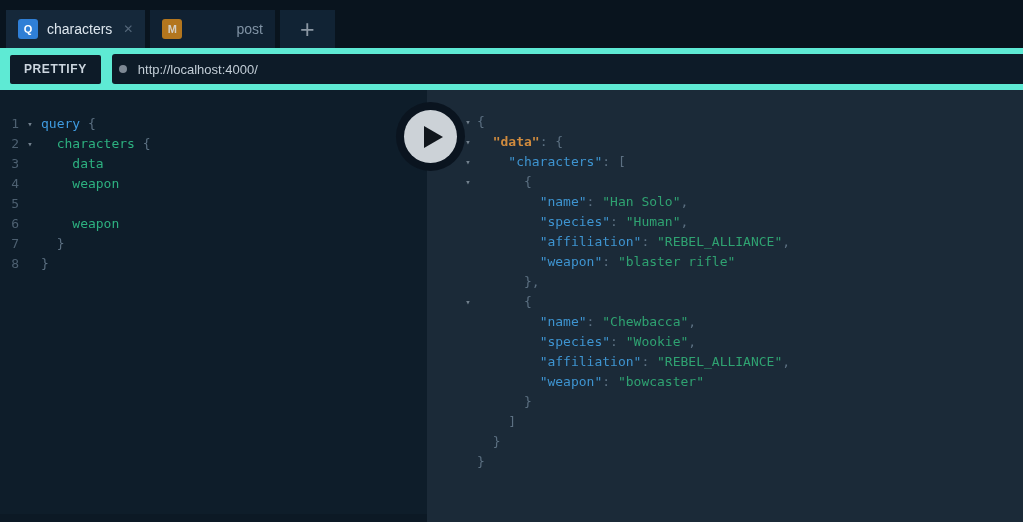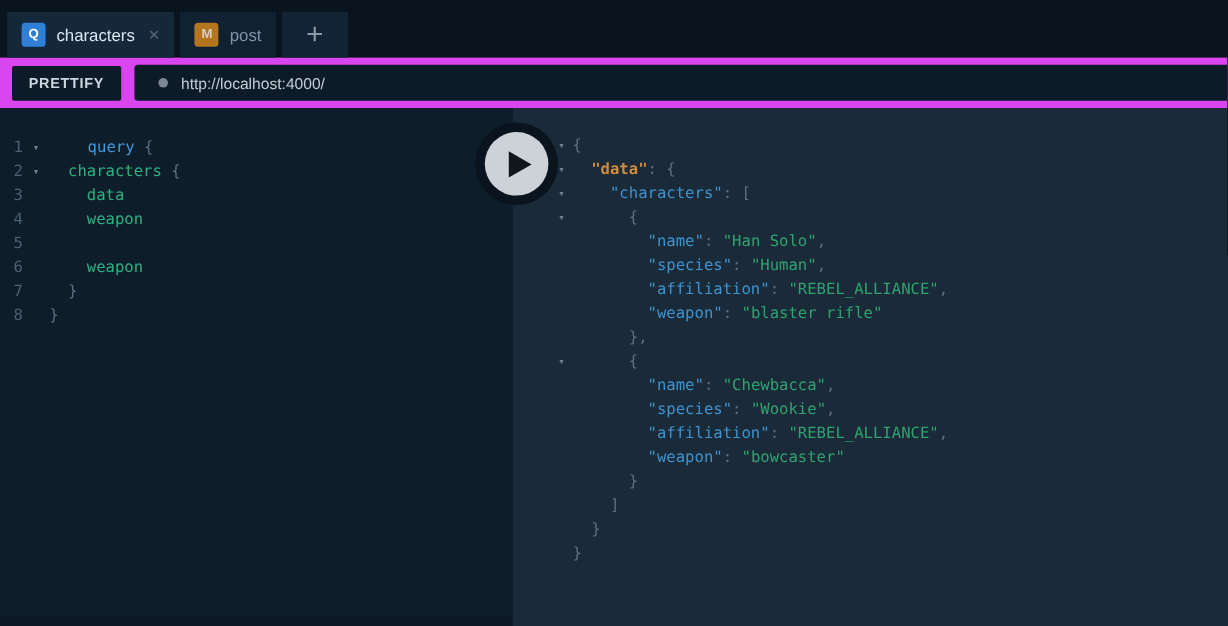--- a/index.html
+++ b/index.html
@@ -13,54 +13,54 @@
          cursor:pointer; }
   .tab.active { background:#15283a; }
   .tab.inactive { background:#102132; }
   .tab-badge { width:20px; height:20px; border-radius:3px; display:flex;
                align-items:center; justify-content:center; font-size:11px;
                font-weight:bold; }
   .badge-q { background:var(--tab-badge-query,#2f7fd6); color:#ffffff; }
   .badge-m { background:var(--tab-badge-mutation,#b3761e); color:#d3cfc6; }
   .tab-label { font-size:14px; }
   .tab.active .tab-label { color:#dde6ee; }
-  .tab.inactive .tab-label { color:#8093a5; }
+  .tab.inactive .tab-label { color:#8093a5;margin-left:45px; }
   .tab-close { color:#54677a; font-size:12px; margin-left:2px; cursor:pointer; }
   .tab-plus { width:55px; height:38px; background:#112334; display:flex;
               align-items:center; justify-content:center; color:#8b97a3;
               font-size:25px; font-weight:300; cursor:pointer; }
 
   
-  .toolbar { height:42px; background:#d946ef; display:flex; align-items:center;
+  .toolbar { height:42px; background:#5eead4; display:flex; align-items:center;
              padding-left:10px; gap:6px; }
   .tb-btn { background:#0d1b28; border:none; color:#ccd6df; font-family:"Liberation Sans",sans-serif;
             font-size:12px; font-weight:600; letter-spacing:0.6px; padding:0 14px;
             height:29px; border-radius:2px; cursor:pointer; }
   .urlbar { flex:1; height:30px; background:#0d1b28; border-radius:3px 0 0 3px;
-            display:flex; align-items:center; gap:11px; padding:0 20px; margin-left:5px; }
+            display:flex; align-items:center; gap:11px; padding:0 7px; margin-left:5px; }
   .url-dot { width:8px; height:8px; border-radius:50%; background:#7d8894; }
   .url-text { color:#c2cdd6; font-size:13px; }
 
   
   .main { position:relative; height:432px; display:flex; }
   .editor-pane { width:427px; background:#0e1d2a; padding-top:24px; position:relative; }
   .result-pane { flex:1; background:#1b2a38; padding-top:22px; }
   .vars-strip { position:absolute; left:0; bottom:0; width:427px; height:8px;
                 background:#0c1925; }
 
   .line { height:20px; line-height:20px; display:flex;
           font-family:"DejaVu Sans Mono", monospace; font-size:13px; }
   .lnum { width:12px; margin-left:7px; text-align:right; color:#4d6071; flex:none; }
   .fold { width:22px; text-align:center; color:#72808d; font-size:9px;
           line-height:20px; flex:none; cursor:pointer; }
   .r-line { padding-left:32px; }
   .r-fold { width:18px; }
   .code { white-space:pre; }
 
-  .seg-kw  { color:var(--keyword-blue,#3f9be0);margin-left:32px; }
+  .seg-kw  { color:var(--keyword-blue,#3f9be0); }
   .seg-fld { color:var(--field-green,#2db180); }
   .seg-p   { color:var(--punctuation-gray,#5c7082); }
   .seg-ko  { color:var(--json-key-orange,#d08b3e); font-weight:bold; }
   .seg-kb  { color:var(--json-key-blue,#3e94d0); }
   .seg-sv  { color:var(--json-string-green,#2fa271); }
 
   
   .play-outer { position:absolute; left:396px; top:12px; width:69px; height:69px;
                 border-radius:50%; background:#0a141f; display:flex;
                 align-items:center; justify-content:center; cursor:pointer; z-index:5; }

